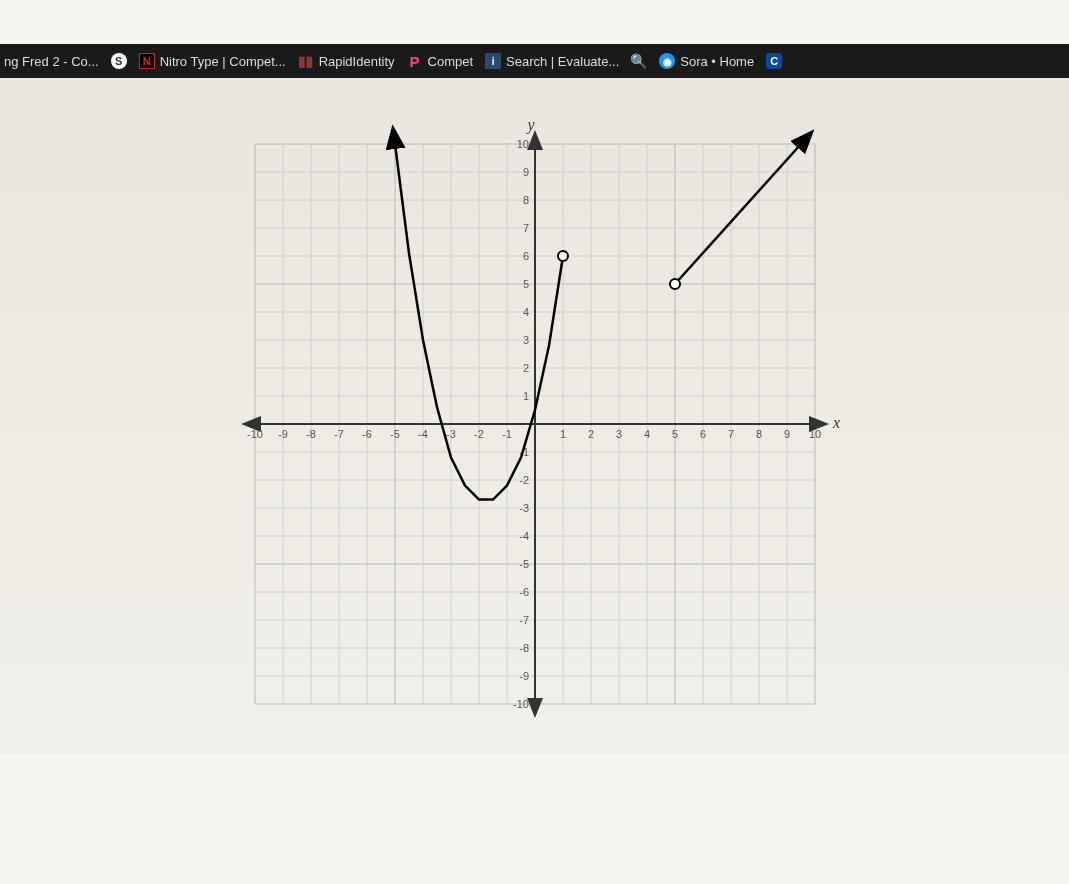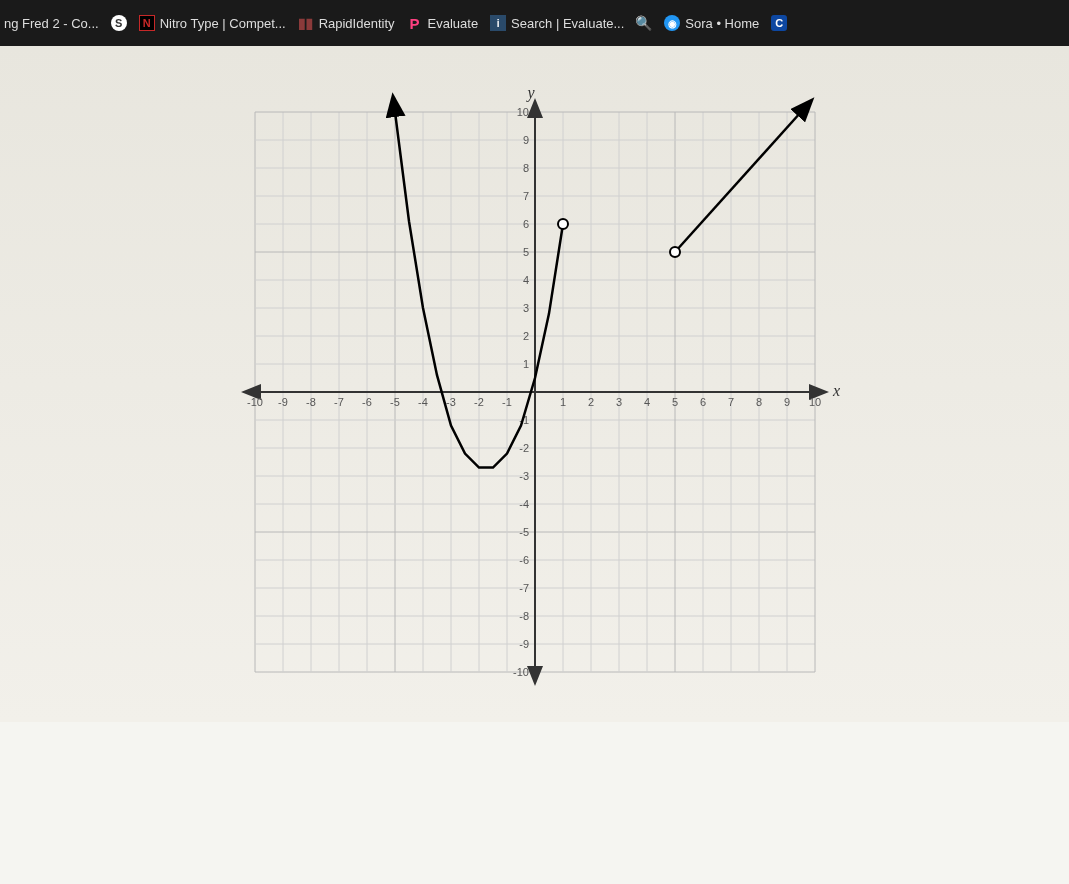--- a/index.html
+++ b/index.html
@@ -5,29 +5,30 @@
     * { margin: 0; padding: 0; box-sizing: border-box; }
     body {
       font-family: Georgia, 'Times New Roman', serif;
       width: 1069px;
       height: 884px;
       background: #f5f5f1;
       overflow: hidden;
     }
     .browser-tabs {
       background: #1a1a1a;
-      height: 46px;
+      height: 34px;
       display: flex;
       align-items: center;
       padding: 13px 4px;
       gap: 12px;
       font-family: Arial, sans-serif;
       font-size: 13px;
       color: #ddd;
       overflow: hidden;
+      margin-top: 44px;
     }
     .tab-item {
       display: flex;
       align-items: center;
       gap: 5px;
       white-space: nowrap;
       cursor: pointer;
     }
     .tab-icon {
       width: 16px;
@@ -108,21 +109,21 @@
   <div class="tab-item">
     <span class="tab-icon icon-n">N</span>
     <span>Nitro Type | Compet...</span>
   </div>
   <div class="tab-item">
     <span class="tab-icon icon-bars">▮▮</span>
     <span>RapidIdentity</span>
   </div>
   <div class="tab-item">
     <span class="tab-icon icon-p">P</span>
-    <span>Evaluate</span>
+    <span>Compet</span>
   </div>
   <div class="tab-item">
     <span class="tab-icon icon-search">i</span>
     <span>Search | Evaluate...</span>
   </div>
   <div class="tab-item">
     <span class="tab-icon icon-q">🔍</span>
   </div>
   <div class="tab-item">
     <span class="tab-icon icon-sora">◉</span>

